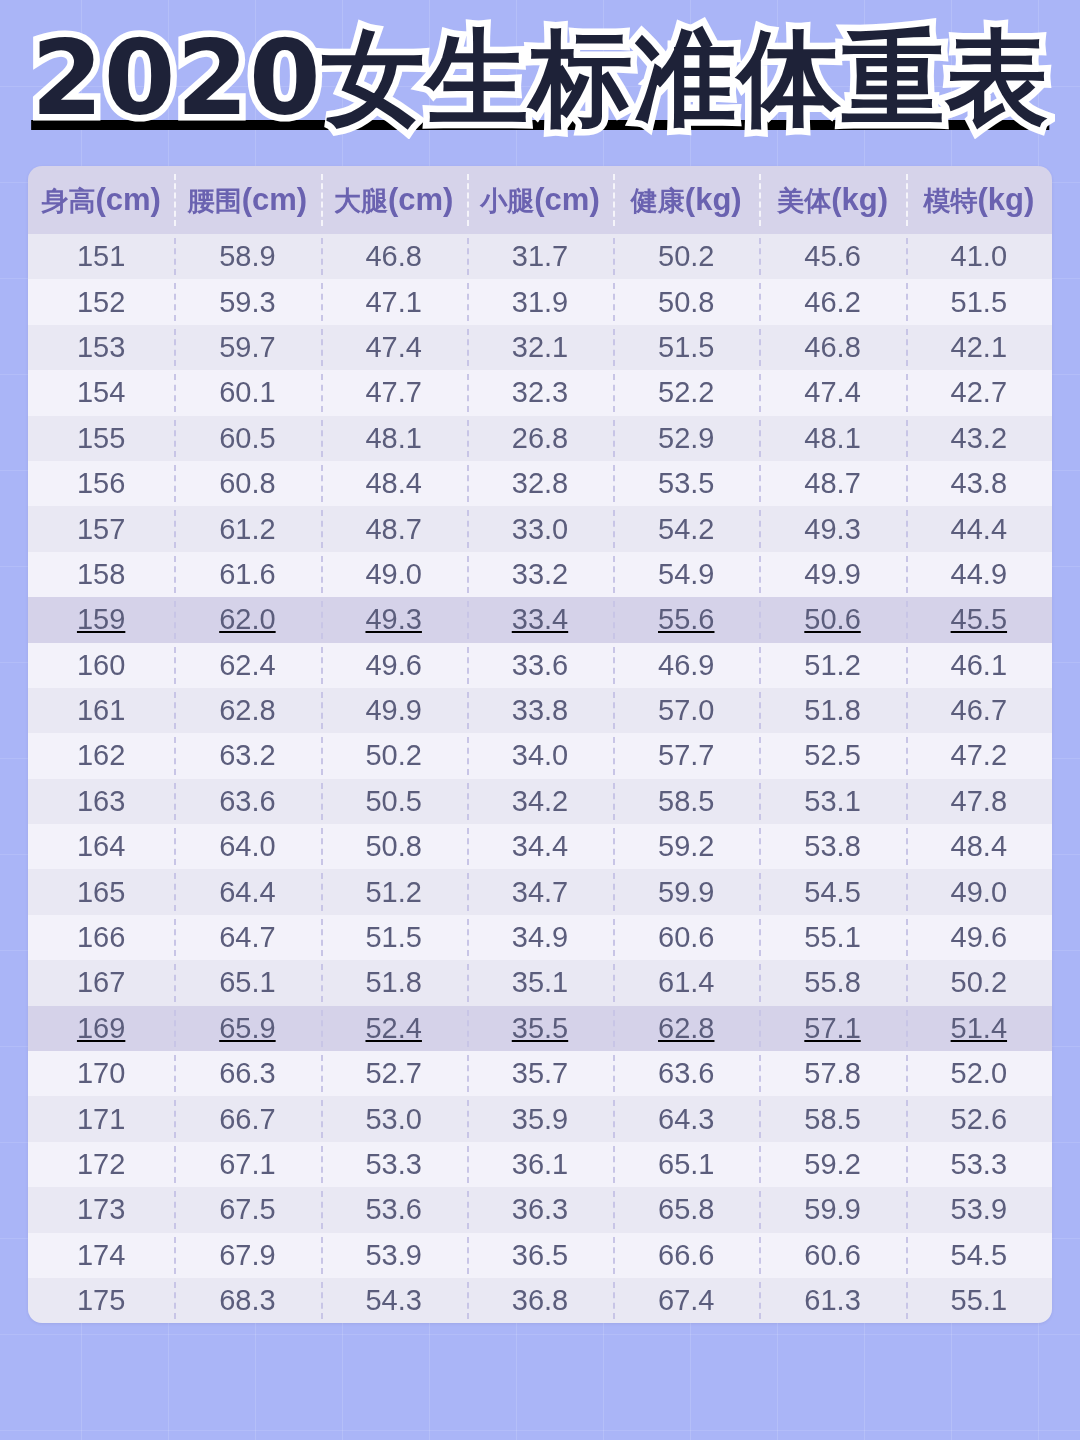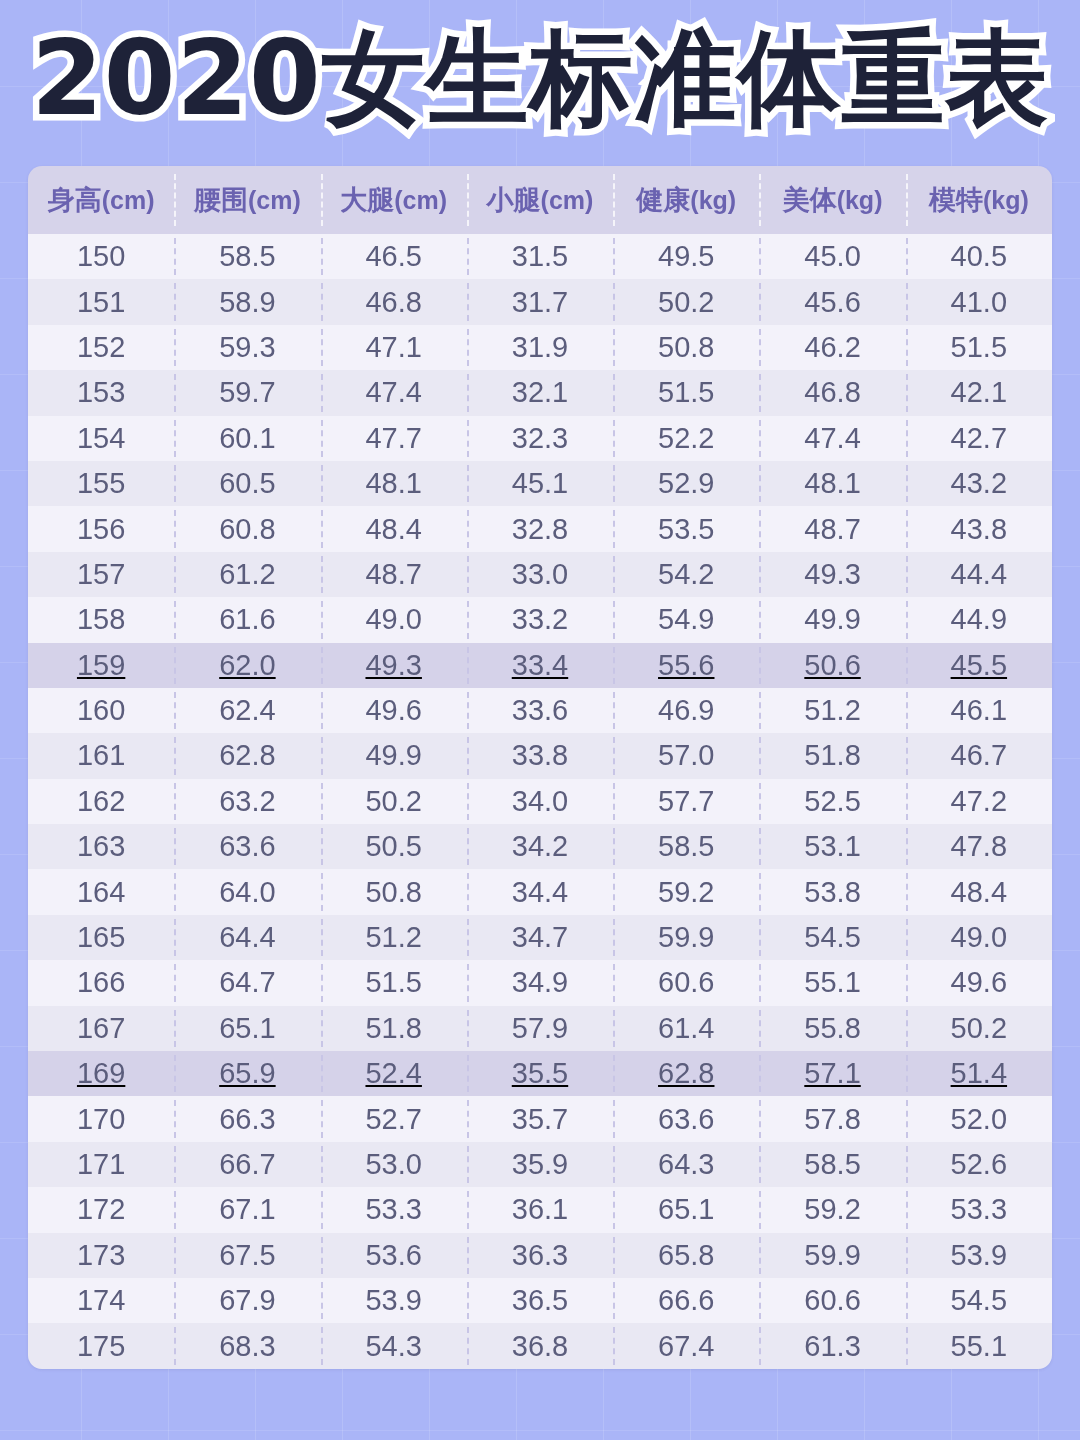--- a/index.html
+++ b/index.html
@@ -32,20 +32,21 @@
   #title-wrap {
     position: absolute;
     top: 0;
     left: 0;
     width: 1080px;
     height: 155px;
     display: flex;
     align-items: center;
     justify-content: center;
     pointer-events: none;
+    text-decoration: underline;
   }
   #page-title {
     font-family: "DejaVu Sans", "Liberation Sans", sans-serif;
     font-size: 104px;
     font-weight: 700;
     line-height: 1;
     letter-spacing: 1px;
     color: #1e2238;
     -webkit-text-stroke: 13px #ffffff;
     paint-order: stroke fill;
@@ -84,21 +85,21 @@
   }
   thead th {
     height: 68px;
     font-size: 27px;
     font-weight: 700;
     color: #6a62b0;
     position: relative;
     letter-spacing: 0px;
   }
   thead th .unit {
-    font-size: 25px;
+    font-size: 31px;
     font-weight: 700;
   }
   thead th + th::before {
     content: "";
     position: absolute;
     left: 0;
     top: 8px;
     bottom: 8px;
     width: 0;
     border-left: 2px dashed rgba(255,255,255,0.75);
@@ -141,29 +142,20 @@
             <th><span>身高</span><span class="unit">(cm)</span></th>
             <th><span>腰围</span><span class="unit">(cm)</span></th>
             <th><span>大腿</span><span class="unit">(cm)</span></th>
             <th><span>小腿</span><span class="unit">(cm)</span></th>
             <th><span>健康</span><span class="unit">(kg)</span></th>
             <th><span>美体</span><span class="unit">(kg)</span></th>
             <th><span>模特</span><span class="unit">(kg)</span></th>
           </tr>
       </thead>
       <tbody id="table-body">
-          <tr class="row-odd">
-            <td>150</td>
-            <td>58.5</td>
-            <td>46.5</td>
-            <td>31.5</td>
-            <td>49.5</td>
-            <td>45.0</td>
-            <td>40.5</td>
-          </tr>
           <tr class="row-even">
             <td>151</td>
             <td>58.9</td>
             <td>46.8</td>
             <td>31.7</td>
             <td>50.2</td>
             <td>45.6</td>
             <td>41.0</td>
           </tr>
           <tr class="row-odd">
@@ -190,21 +182,21 @@
             <td>47.7</td>
             <td>32.3</td>
             <td>52.2</td>
             <td>47.4</td>
             <td>42.7</td>
           </tr>
           <tr class="row-even">
             <td>155</td>
             <td>60.5</td>
             <td>48.1</td>
-            <td>45.1</td>
+            <td>26.8</td>
             <td>52.9</td>
             <td>48.1</td>
             <td>43.2</td>
           </tr>
           <tr class="row-odd">
             <td>156</td>
             <td>60.8</td>
             <td>48.4</td>
             <td>32.8</td>
             <td>53.5</td>
@@ -298,21 +290,21 @@
             <td>51.5</td>
             <td>34.9</td>
             <td>60.6</td>
             <td>55.1</td>
             <td>49.6</td>
           </tr>
           <tr class="row-even">
             <td>167</td>
             <td>65.1</td>
             <td>51.8</td>
-            <td>57.9</td>
+            <td>35.1</td>
             <td>61.4</td>
             <td>55.8</td>
             <td>50.2</td>
           </tr>
           <tr class="row-hl">
             <td>169</td>
             <td>65.9</td>
             <td>52.4</td>
             <td>35.5</td>
             <td>62.8</td>

